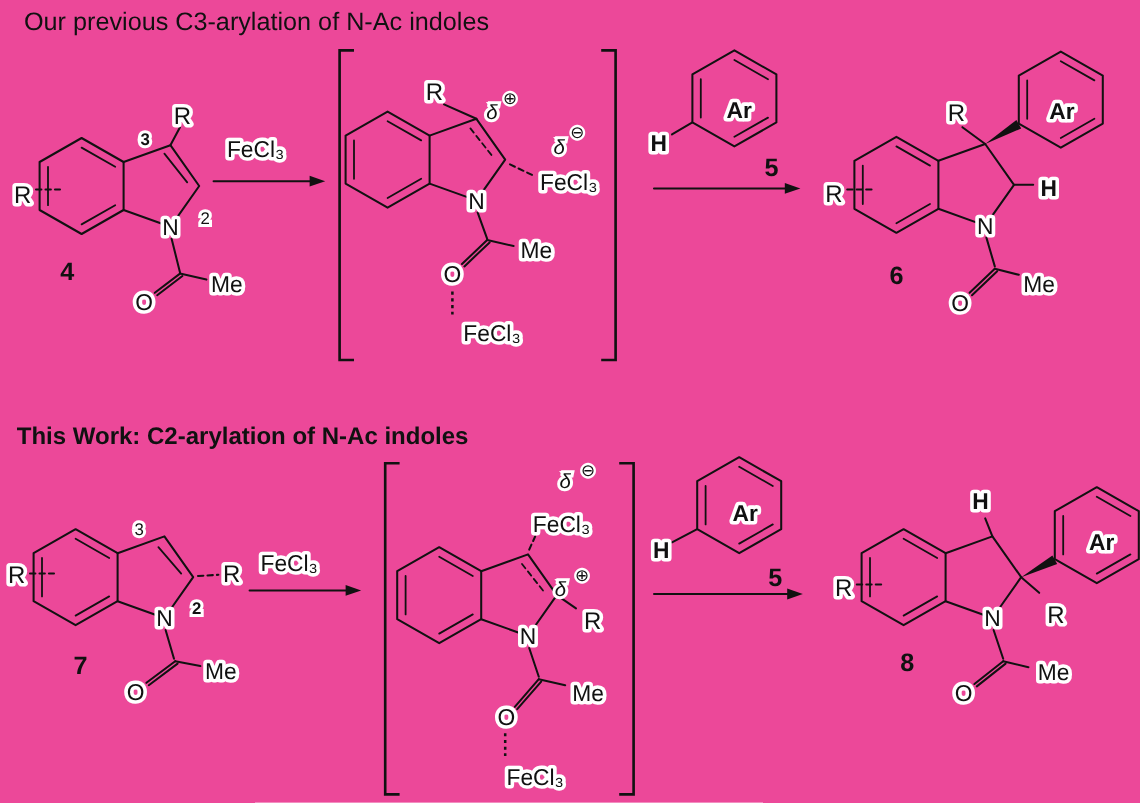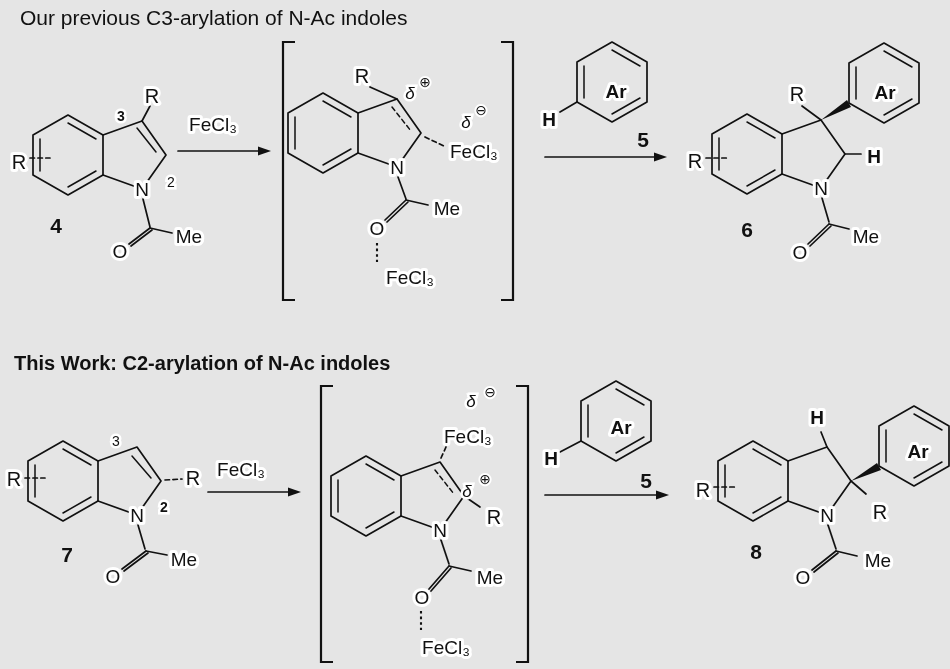--- a/index.html
+++ b/index.html
@@ -1,16 +1,16 @@
 <!DOCTYPE html>
 <html><head>
 <meta charset="utf-8">
 <style>
   html,body{margin:0;padding:0;background:#ffffff;}
-  .canvas{position:relative;width:950px;height:669px;background:#e5e5e5;overflow:hidden;}
+  .canvas{position:relative;width:950px;height:669px;background:#ec4899;overflow:hidden;}
   svg{display:block;}
   .bond{stroke:#111111;stroke-width:1.7;fill:none;stroke-linecap:round;stroke-linejoin:round;}
   .inner{stroke:#111111;stroke-width:1.5;fill:none;stroke-linecap:round;}
   .dash{stroke-dasharray:4.5 3.4;}
   .coord{stroke:#111111;stroke-width:2.1;fill:none;stroke-dasharray:2.6 3;}
   .bracket{stroke:#111111;stroke-width:2.2;fill:none;}
   .wedge{fill:#111111;stroke:none;}
   .ahead{fill:#111111;stroke:none;}
   text{font-family:"Liberation Sans","DejaVu Sans",sans-serif;fill:#111111;}
   .atom{font-size:19px;text-anchor:middle;paint-order:stroke;stroke:#ffffff;stroke-width:6px;stroke-linejoin:round;}

